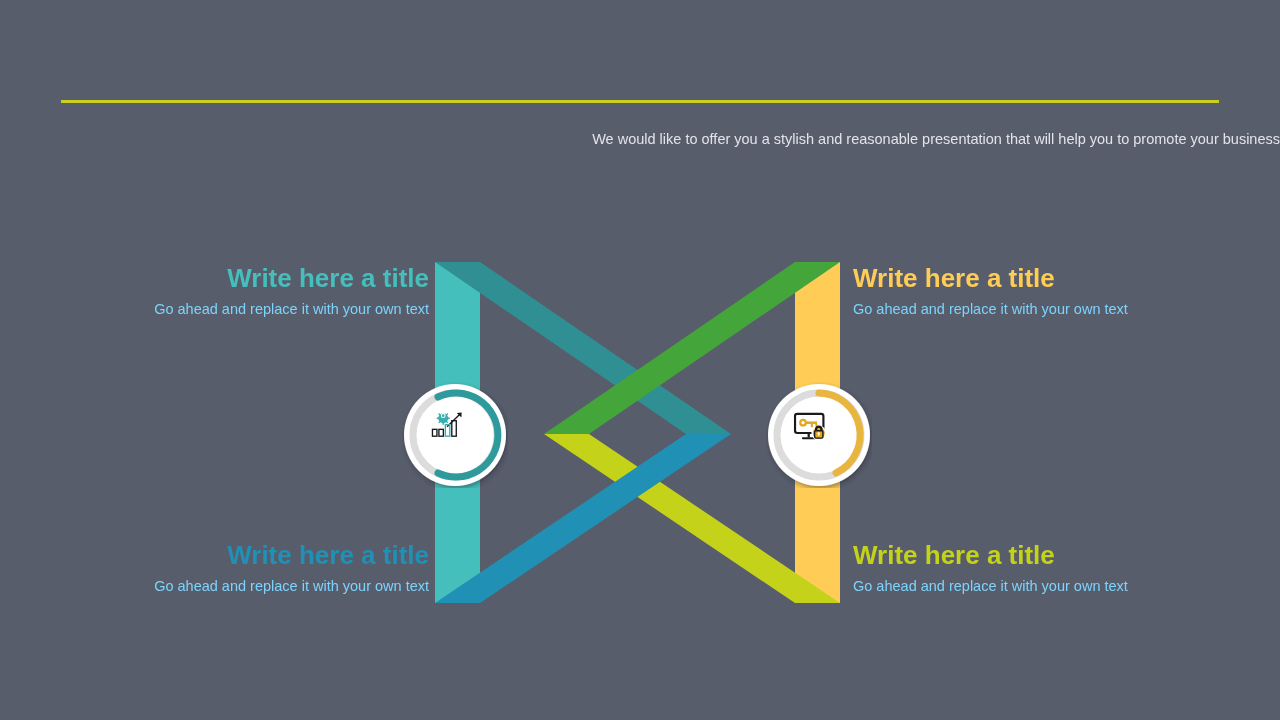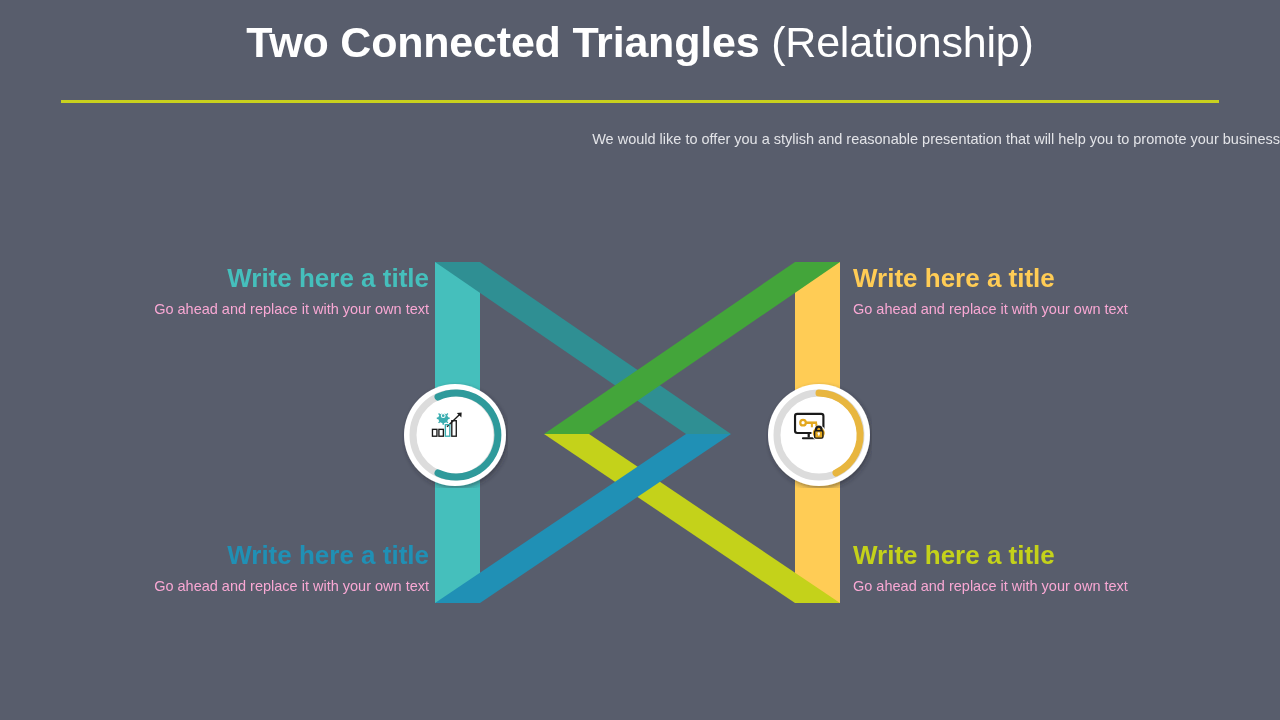--- a/index.html
+++ b/index.html
@@ -79,21 +79,21 @@
     width: 330px;
   }
   .callout .c-title {
     font-size: 26px;
     font-weight: bold;
     line-height: 1.1;
     white-space: nowrap;
   }
   .callout .c-body {
     font-size: 14.5px;
-    color: #f9a8d4;
+    color: #7dd3fc;
     font-weight: normal;
     margin-top: 8px;
     white-space: nowrap;
   }
   .callout.right-side {
     text-align: left;
   }
   .callout.left-side {
     text-align: right;
   }
@@ -111,25 +111,20 @@
   }
   #medallion-left  { left: 402px; top: 382px; }
   #medallion-right { left: 766px; top: 382px; }
   .medallion svg { display: block; }
 </style>
 </head>
 <body>
 
 <div id="slide">
 
-  <div id="title-block">
-    <div id="page-title">
-      <span class="t-strong">Two Connected Triangles </span><span class="t-light">(Relationship)</span>
-    </div>
-  </div>
 
   <div id="title-rule"></div>
 
   <div id="subtitle">We would like to offer you a stylish and reasonable presentation that will help you to promote your business</div>
 
   <div id="diagram">
 
     <svg id="ribbon-svg" width="1280" height="720" viewBox="0 0 1280 720">
 
       <polygon points="435,262 480,262 480,603 435,603" fill="#45bfbc"></polygon>

